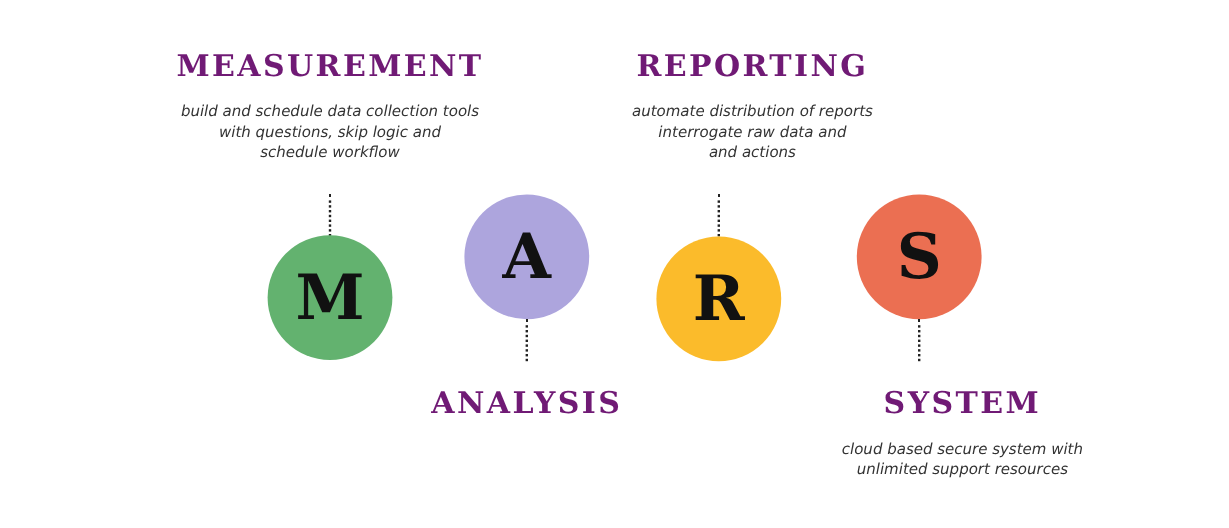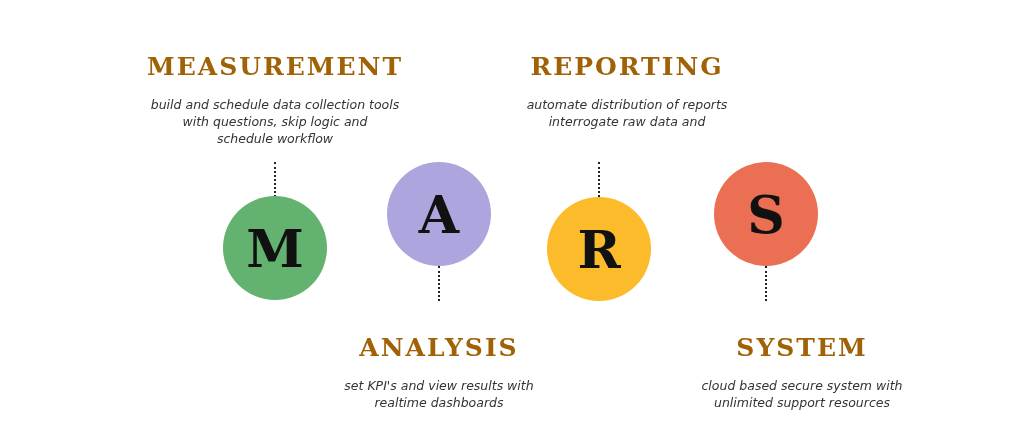--- a/index.html
+++ b/index.html
@@ -16,23 +16,23 @@
     }
     .block {
       position: absolute;
       text-align: center;
     }
     .heading {
       font-family: "DejaVu Serif", serif;
       font-weight: bold;
       font-size: 25px;
       letter-spacing: 2px;
-      color: #a16207;
+      color: #701a75;
       line-height: 30px;
-      margin: 12px;
+      margin: 0;
       white-space: nowrap;
     }
     .desc {
       font-family: "DejaVu Sans", sans-serif;
       font-size: 12.5px;
       line-height: 17px;
       color: #333333;
       margin-top: 14px;
       font-weight: normal;
     }
@@ -79,31 +79,28 @@
 <div class="circle" style="left:223px; top:196px; background:#63b26f;">
   <span class="letter">M</span>
 </div>
 
 <div class="circle" style="left:387px; top:162px; background:#ada5dd;">
   <span class="letter">A</span>
 </div>
 <div class="dots" style="left:438px; top:266px; height:35px;"></div>
 <div class="block" style="left:289px; top:321px; width:300px;">
   <h2 class="heading">ANALYSIS</h2>
-  <div class="desc">
-    <span>set KPI's and view results with</span>
-    <span>realtime dashboards</span>
-  </div>
 </div>
 
 <div class="block" style="left:477px; top:40px; width:300px;">
   <h2 class="heading">REPORTING</h2>
   <div class="desc">
     <span>automate distribution of reports</span>
     <span>interrogate raw data and</span>
+    <span>and actions</span>
   </div>
 </div>
 <div class="dots" style="left:598px; top:162px; height:35px;"></div>
 <div class="circle" style="left:547px; top:197px; background:#fbbb2b;">
   <span class="letter">R</span>
 </div>
 
 <div class="circle" style="left:714px; top:162px; background:#eb6f52;">
   <span class="letter">S</span>
 </div>

